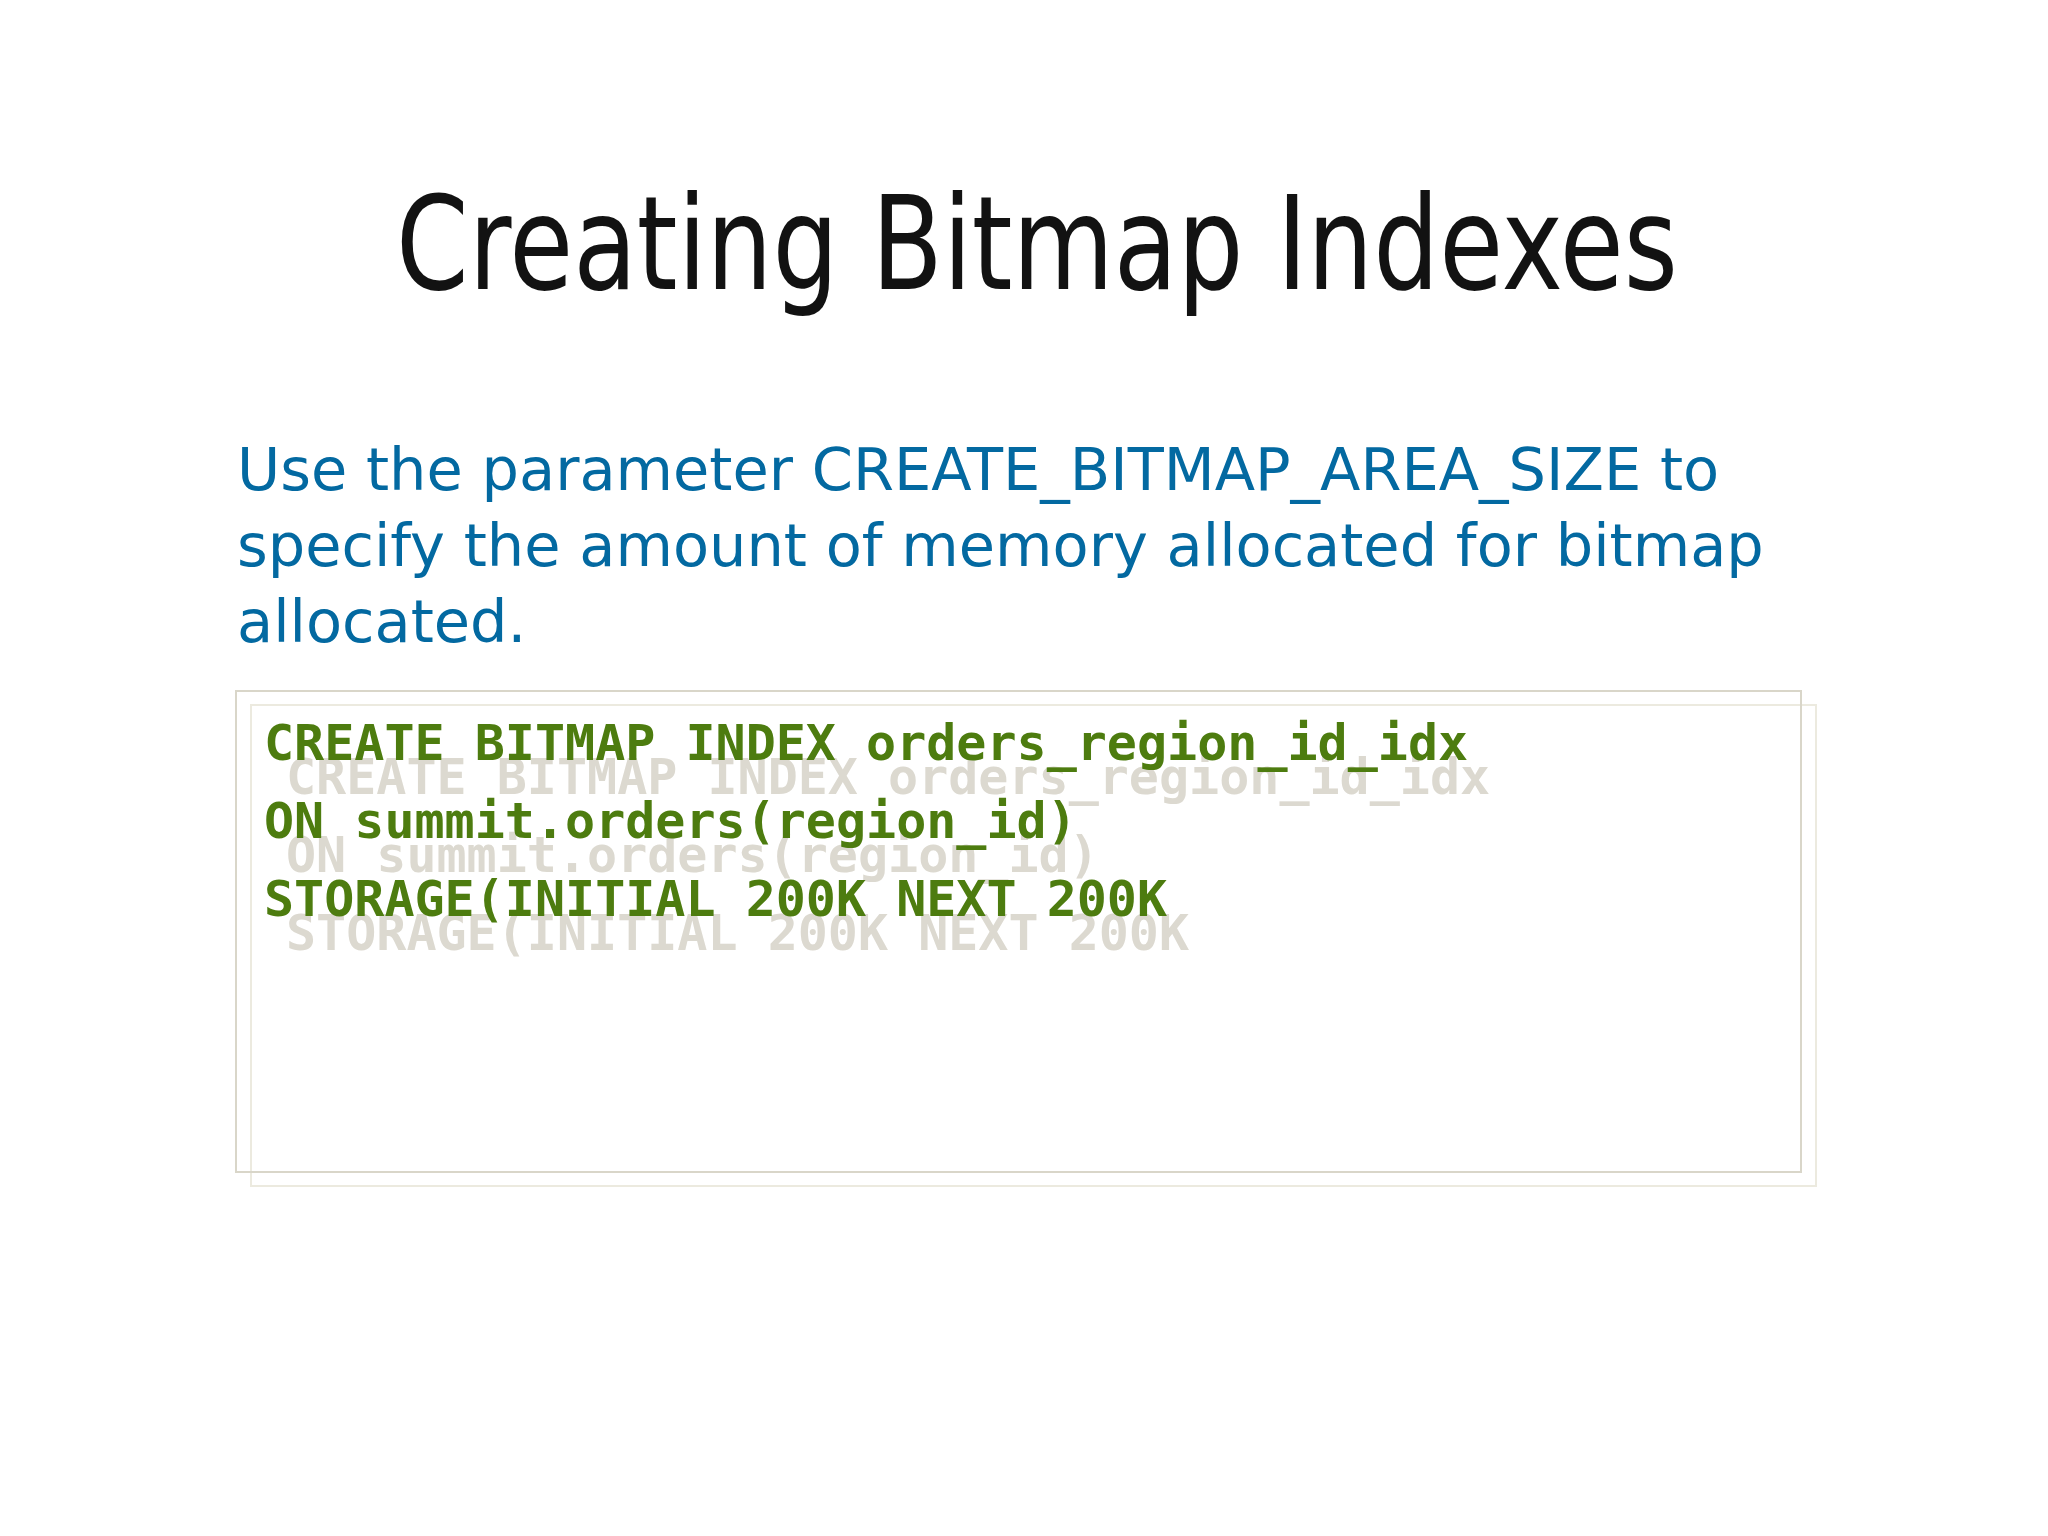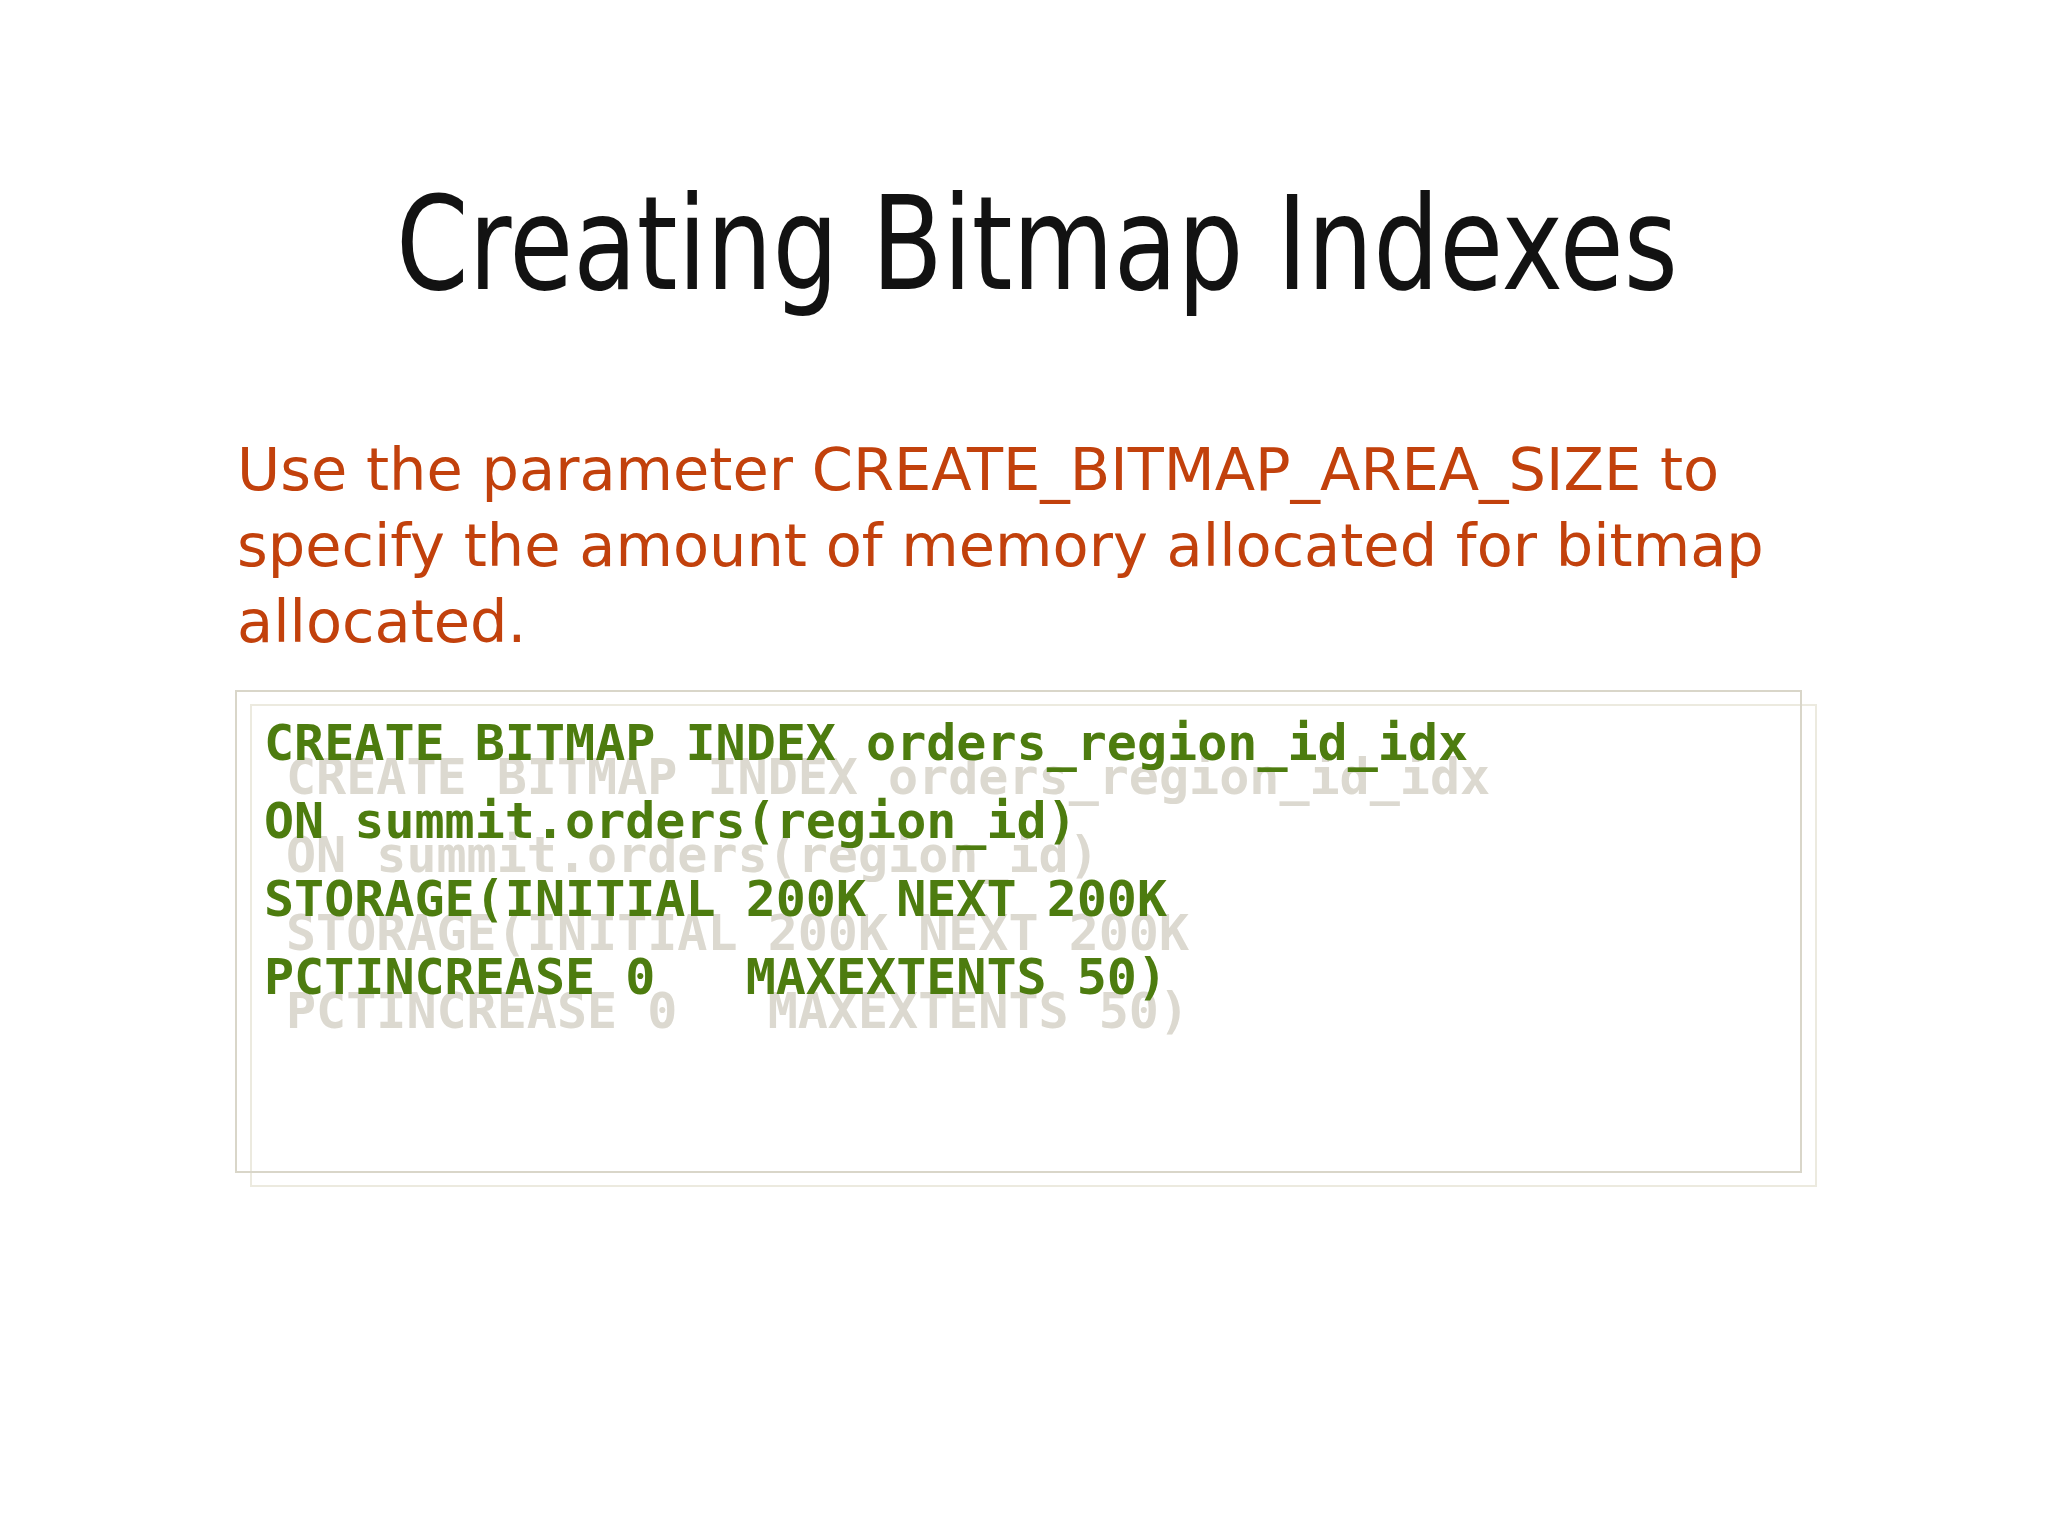--- a/index.html
+++ b/index.html
@@ -26,21 +26,21 @@
     transform: scaleX(0.80);
     transform-origin: 50% 0;
     white-space: nowrap;
   }
   .body-text {
     position: absolute;
     left: 237px;
     top: 384px;
     font-size: 59px;
     line-height: 76px;
-    color: #c2410c;
+    color: #0369a1;
   }
   .body-line { white-space: pre; }
   .code-box-shadow {
     position: absolute;
     left: 250px;
     top: 656px;
     width: 1567px;
     height: 483px;
     box-sizing: border-box;
     border: 2px solid #eceadf;
@@ -84,16 +84,15 @@
     <div class="body-line">allocated.</div>
   </div>
 
   <div class="code-box-shadow"></div>
   <div class="code-box"></div>
 
   <div class="code-text">
     <div class="code-line">CREATE BITMAP INDEX orders_region_id_idx</div>
     <div class="code-line">ON summit.orders(region_id)</div>
     <div class="code-line">STORAGE(INITIAL 200K NEXT 200K</div>
-    <div class="code-line">PCTINCREASE 0   MAXEXTENTS 50)</div>
   </div>
 
 </div>
 
 </body></html>

